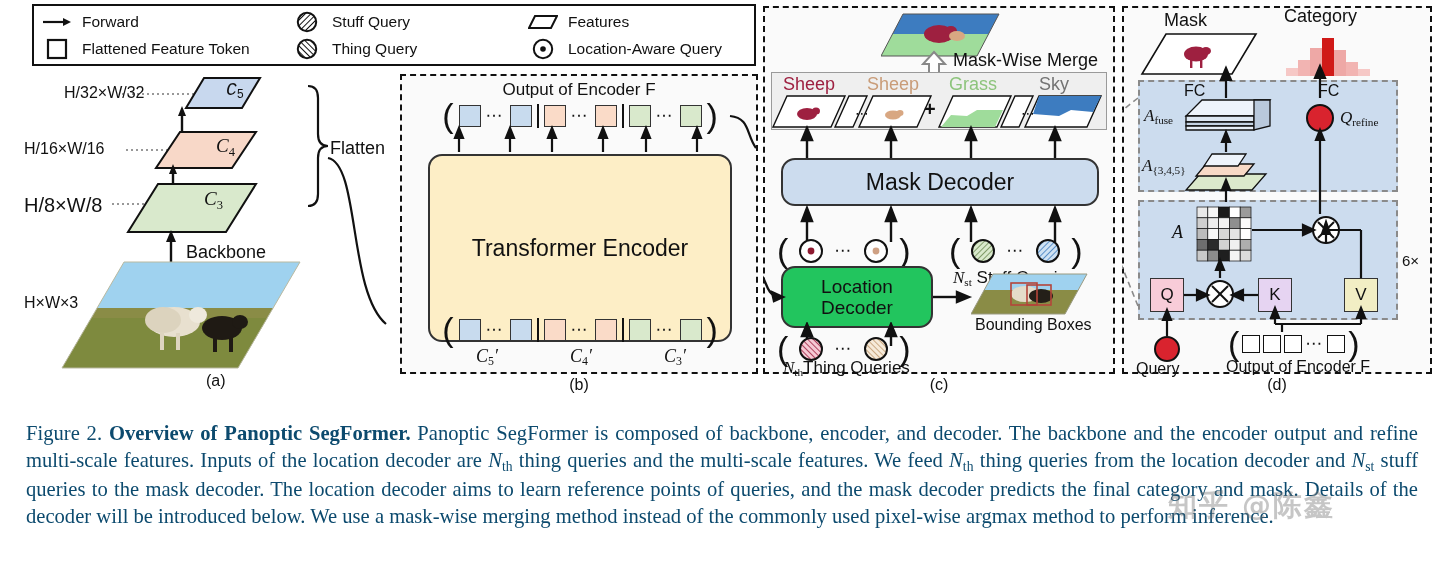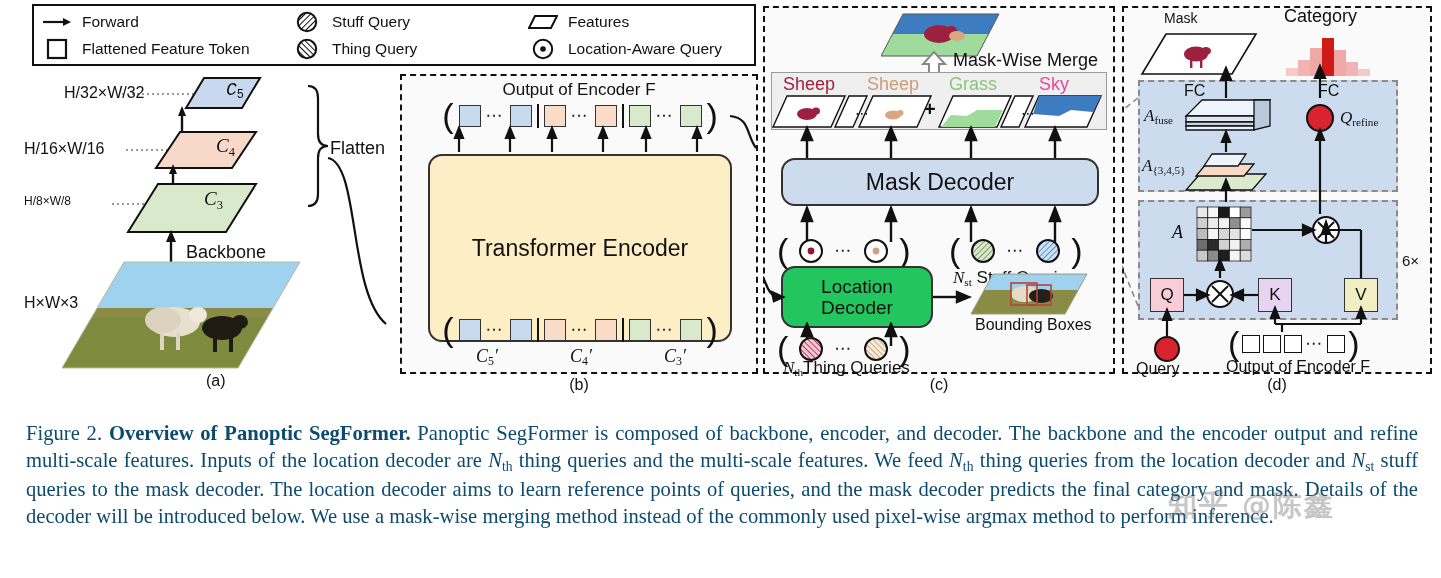--- a/index.html
+++ b/index.html
@@ -179,21 +179,21 @@
       </g>
       <polygon points="116,190 292,190 230,296 54,296" fill="none" stroke="#b9b9a0" stroke-width="1"></polygon>
 
       <path d="M300 14 q10 0 10 12 v36 q0 12 10 12 q-10 0 -10 12 v36 q0 12 -10 12" fill="none" stroke="#111" stroke-width="2.2"></path>
 
       <path d="M320 86 C 352 92, 340 220, 378 252" fill="none" stroke="#111" stroke-width="2.2"></path>
     </svg>
 
     <div class="abs tiny" style="left:16px; top:12px; font-size:16px;margin-left:40px;">H/32×W/32</div>
     <div class="abs tiny" style="left:16px; top:68px; font-size:16px;">H/16×W/16</div>
-    <div class="abs tiny" style="left:16px; top:122px; font-size:12px;">H/8×W/8</div>
+    <div class="abs tiny" style="left:16px; top:122px; font-size:20px;">H/8×W/8</div>
     <div class="abs tiny" style="left:16px; top:222px; font-size:16px;">H×W×3</div>
 
     <div class="abs mathitalic" style="left:218px; top:8px; font-size:18px;font-family:Liberation Mono, monospace;">
       <span>C</span><span class="sub">5</span>
     </div>
     <div class="abs mathitalic" style="left:208px; top:63px; font-size:19px;">
       <span>C</span><span class="sub">4</span>
     </div>
     <div class="abs mathitalic" style="left:196px; top:116px; font-size:19px;">
       <span>C</span><span class="sub">3</span>
@@ -317,21 +317,21 @@
       <polygon points="13,2 24,14 18,14 18,27 8,27 8,14 2,14" fill="#ffffff" stroke="#888" stroke-width="2"></polygon>
     </svg>
 
     <div class="abs" style="left:190px; top:44px; font-size:18px;">Mask-Wise Merge</div>
 
     <div class="abs" style="left:8px; top:66px; width:336px; height:58px; background:#efefef; border:1.6px solid #9a9a9a;"></div>
 
     <div class="abs" style="left:20px; top:68px; font-size:18px; color:#9e2040;">Sheep</div>
     <div class="abs" style="left:104px; top:68px; font-size:18px; color:#c99c78;">Sheep</div>
     <div class="abs" style="left:186px; top:68px; font-size:18px; color:#8dc47c;">Grass</div>
-    <div class="abs" style="left:276px; top:68px; font-size:18px; color:#ec4899;">Sky</div>
+    <div class="abs" style="left:276px; top:68px; font-size:18px; color:#737373;">Sky</div>
 
     <svg class="abs" style="left:8px; top:88px;" width="336" height="36">
 
       <polygon points="16,2 74,2 60,33 2,33" fill="#fff" stroke="#111" stroke-width="1.4"></polygon>
       <ellipse cx="36" cy="20" rx="10" ry="6" fill="#9e2040"></ellipse>
         <ellipse cx="45" cy="17" rx="4" ry="3.5" fill="#9e2040"></ellipse>
       <polygon points="78,2 96,2 82,33 64,33" fill="#fff" stroke="#111" stroke-width="1.4"></polygon>
 
       <polygon points="102,2 160,2 146,33 88,33" fill="#fff" stroke="#111" stroke-width="1.4"></polygon>
       <ellipse cx="122" cy="21" rx="8" ry="4.5" fill="#d8a782"></ellipse>
@@ -492,21 +492,21 @@
       <span class="mathitalic">N</span><span class="mathitalic sub">th</span><span>Thing Queries</span>
     </div>
 
     <div class="abs" style="left:0; top:370px; width:352px; text-align:center; font-size:16px;">(c)</div>
   </div>
 
   <div class="panel abs" style="left:1122px; top:6px; width:310px; height:368px;"></div>
 
   <div class="abs" style="left:1122px; top:6px; width:310px; height:368px;">
 
-    <div class="abs" style="left:42px; top:4px; font-size:14px;">Mask</div>
+    <div class="abs" style="left:42px; top:4px; font-size:18px;">Mask</div>
     <div class="abs" style="left:162px; top:0px; font-size:18px;">Category</div>
 
     <svg class="abs" style="left:18px; top:26px;" width="120" height="44">
       <polygon points="26,2 116,2 92,42 2,42" fill="#fff" stroke="#111" stroke-width="1.6"></polygon>
       <ellipse cx="56" cy="22" rx="12" ry="7.5" fill="#9e2040"></ellipse>
       <ellipse cx="66" cy="19" rx="5" ry="4" fill="#9e2040"></ellipse>
       <rect x="50" y="28" width="2.4" height="8" fill="#9e2040"></rect>
       <rect x="60" y="28" width="2.4" height="8" fill="#9e2040"></rect>
     </svg>
 

